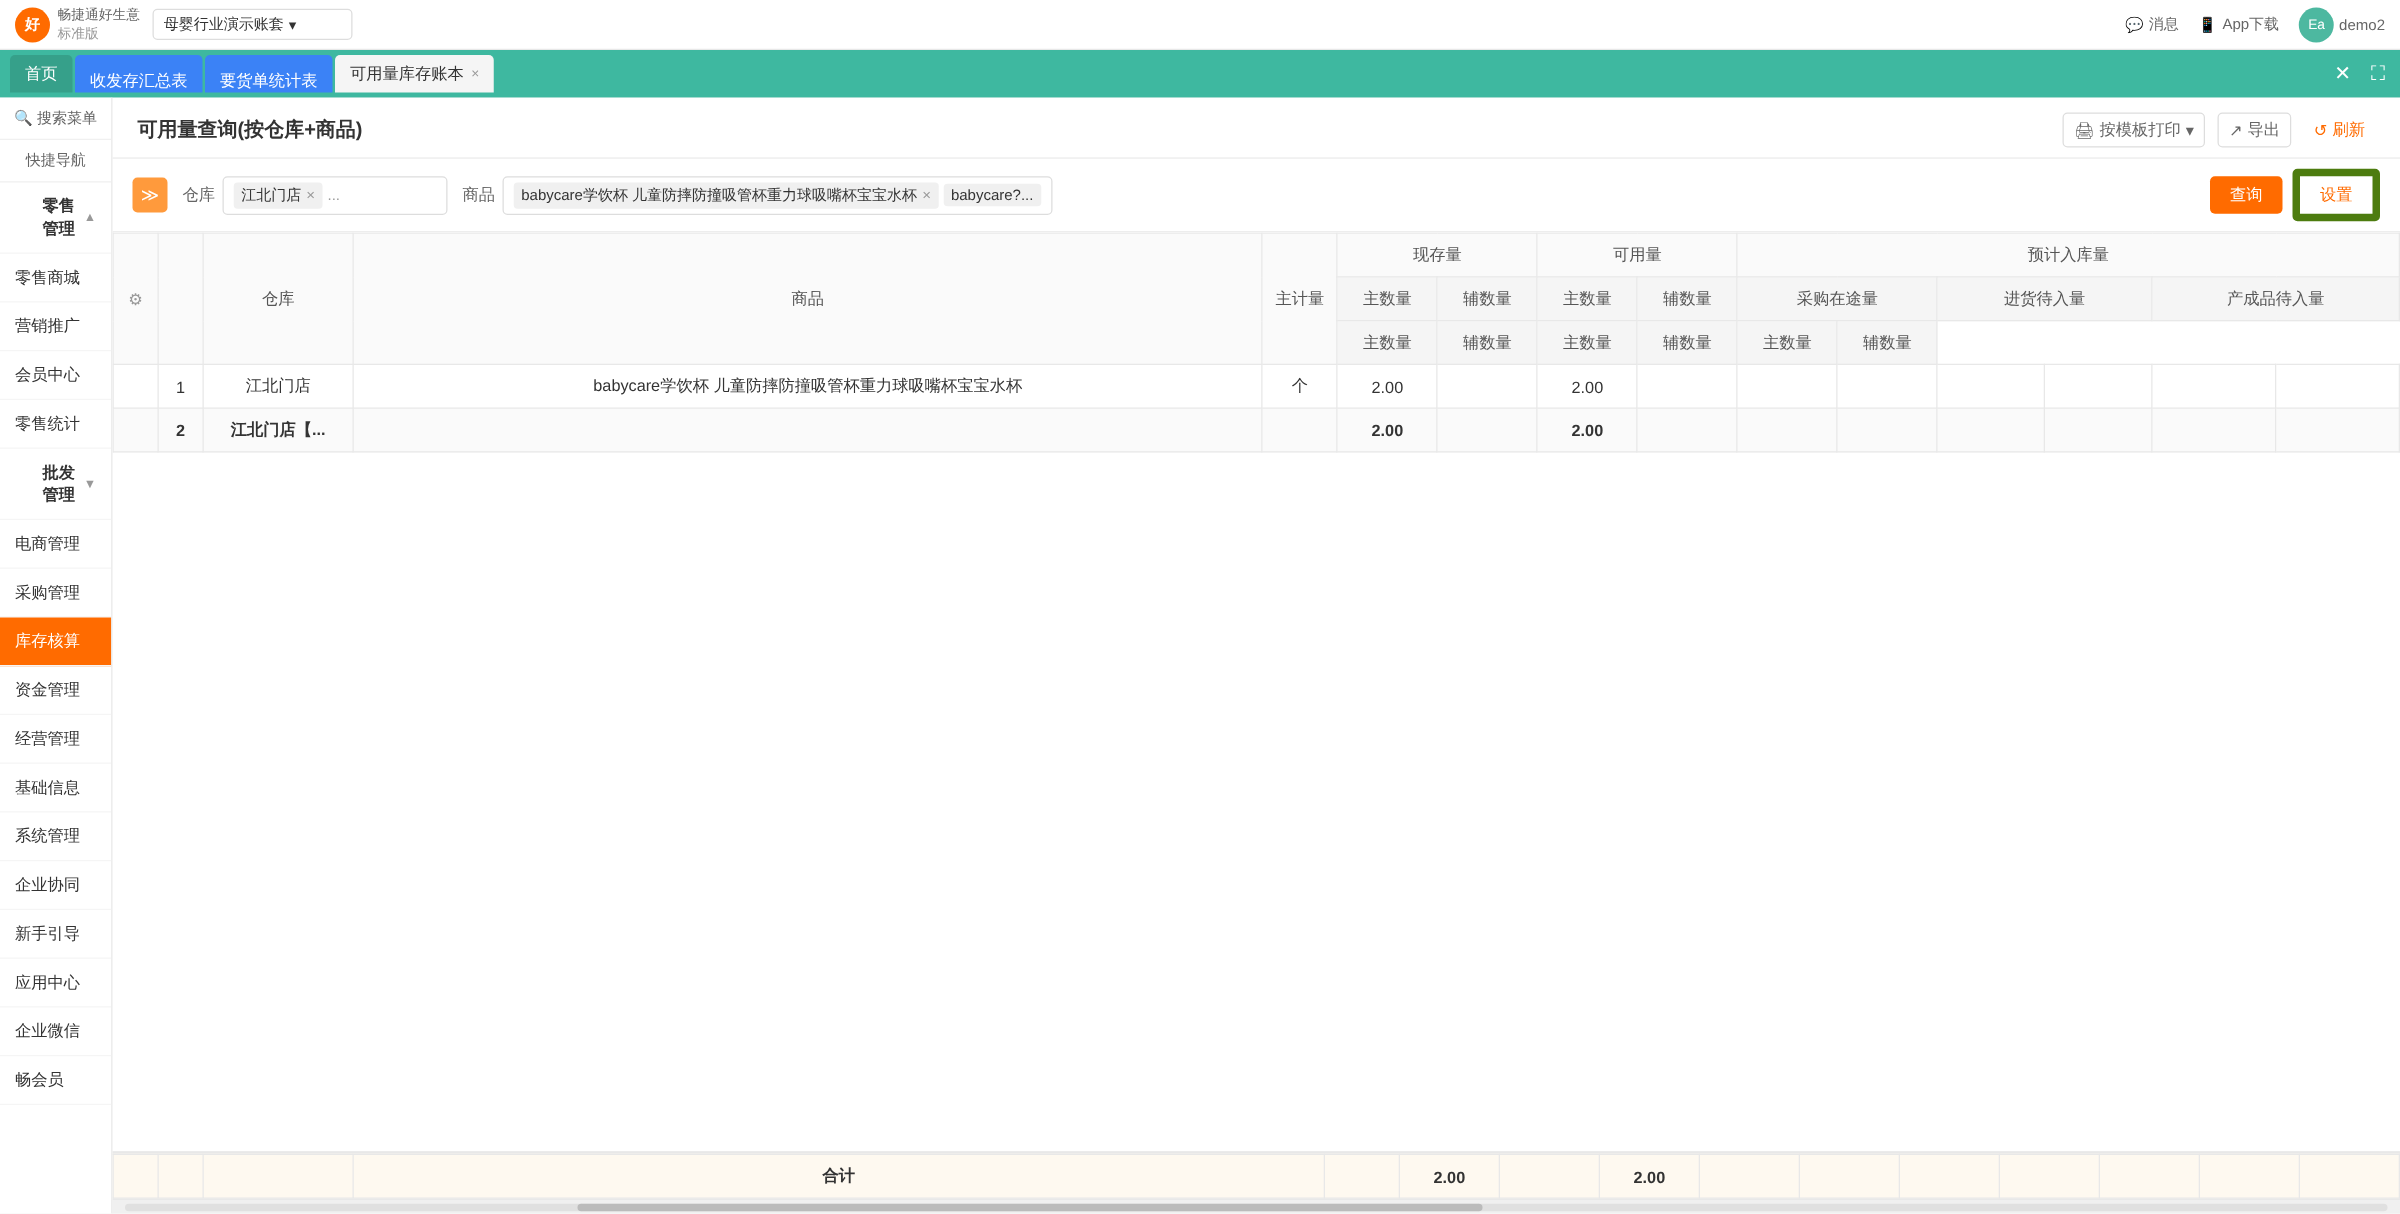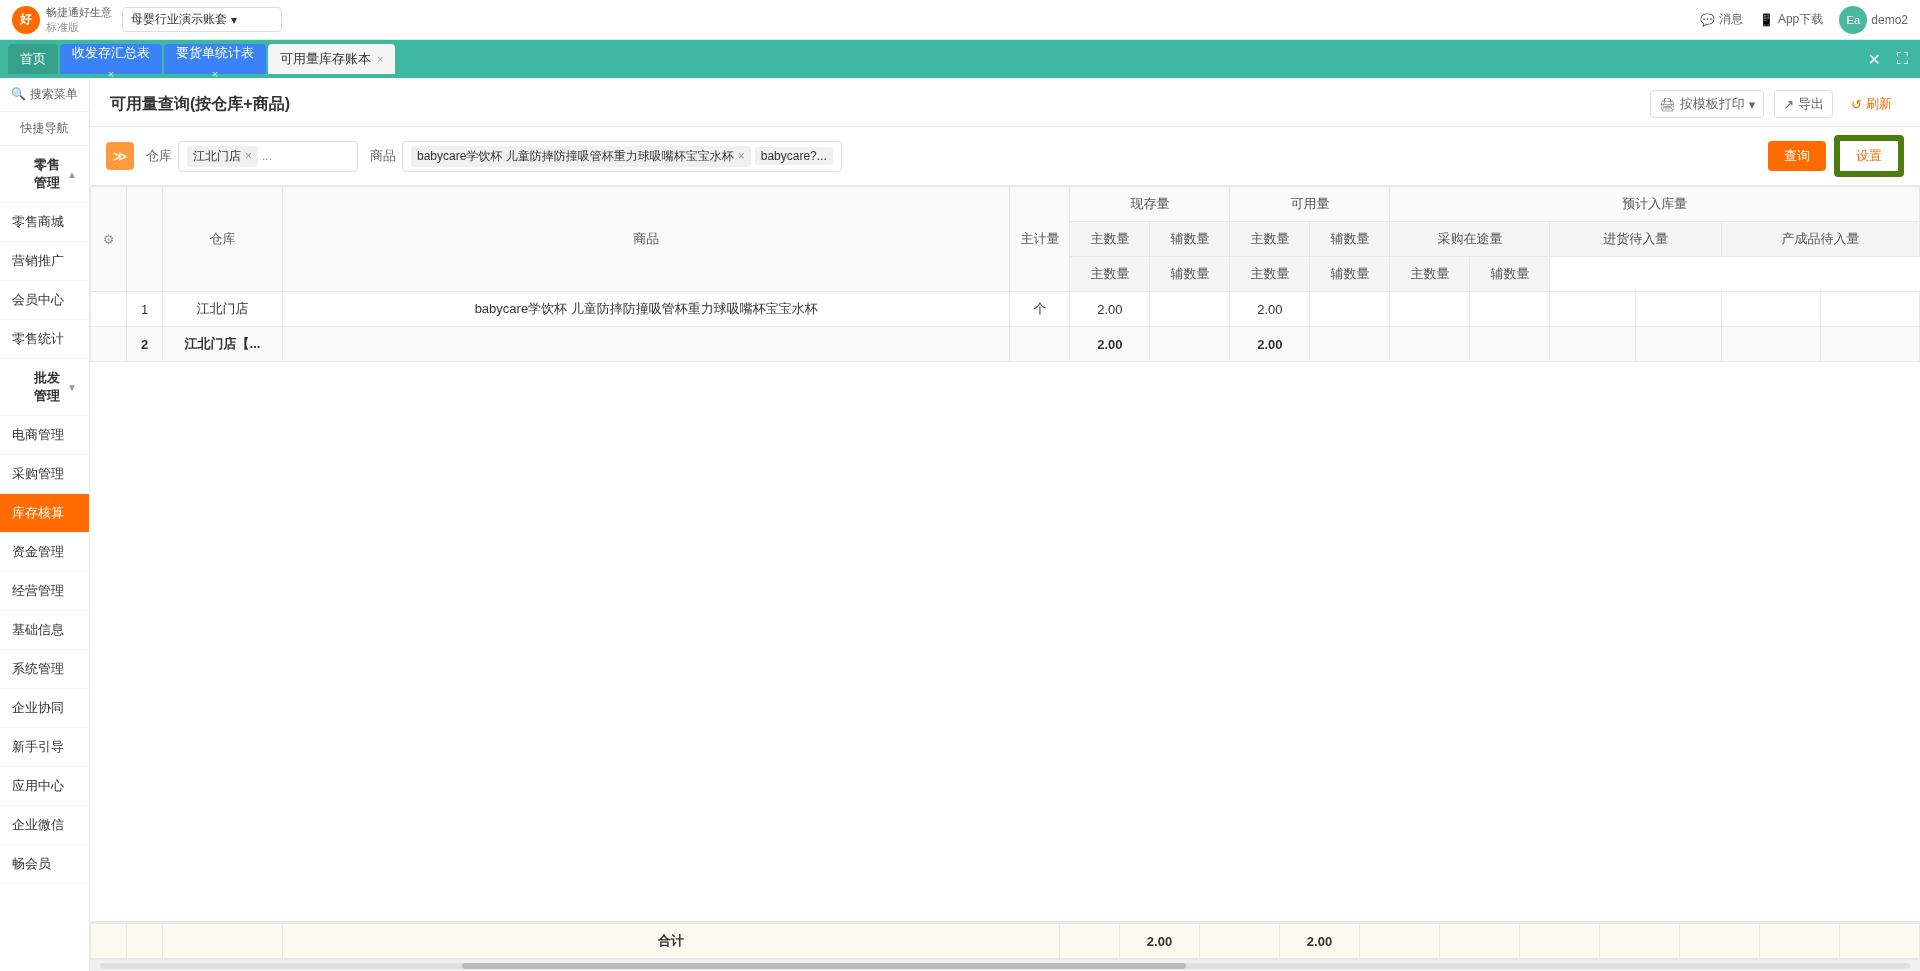--- a/index.html
+++ b/index.html
@@ -82,21 +82,21 @@
       height: 38px;
       background: #3eb8a0;
       display: flex;
       align-items: center;
       padding: 0 8px;
       flex-shrink: 0;
       gap: 2px;
     }
     .nav-tab {
       height: 30px;
-      padding: 0 12px;
+      padding: 12px 12px;
       display: flex;
       align-items: center;
       gap: 6px;
       border-radius: 4px 4px 0 0;
       font-size: 13px;
       cursor: pointer;
       white-space: nowrap;
     }
     .nav-tab.home {
       background: #36a08a;

